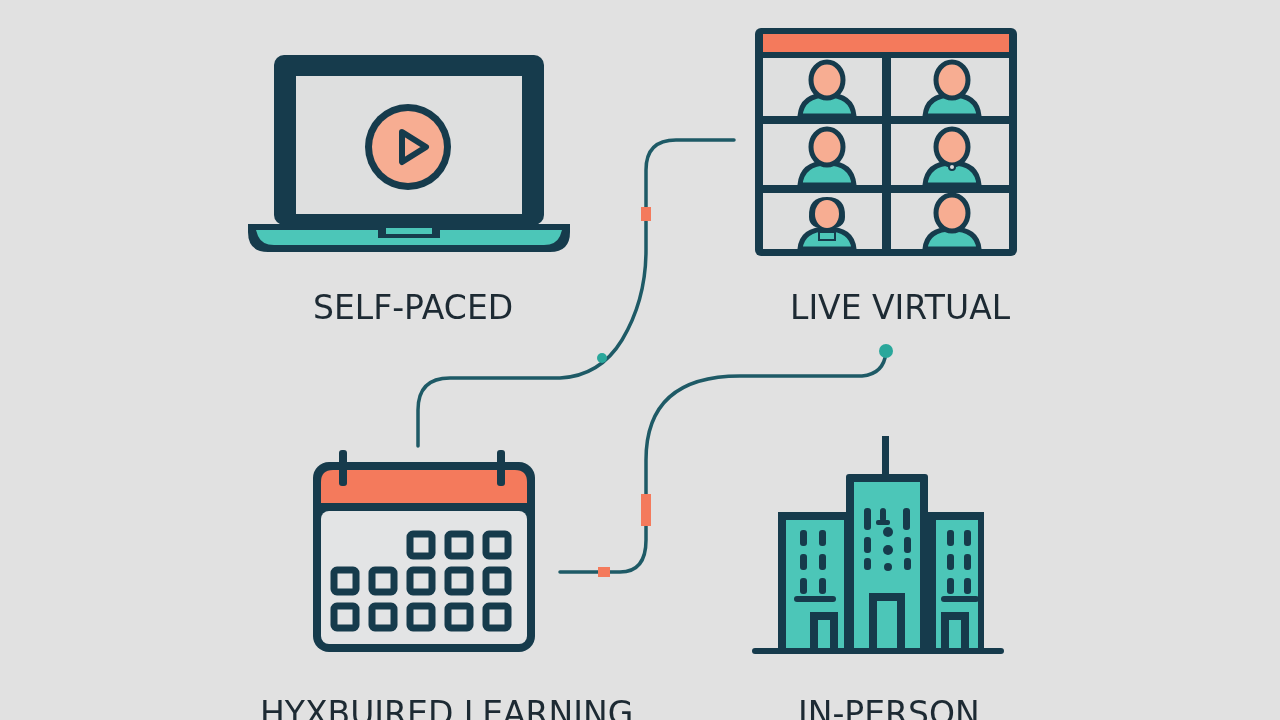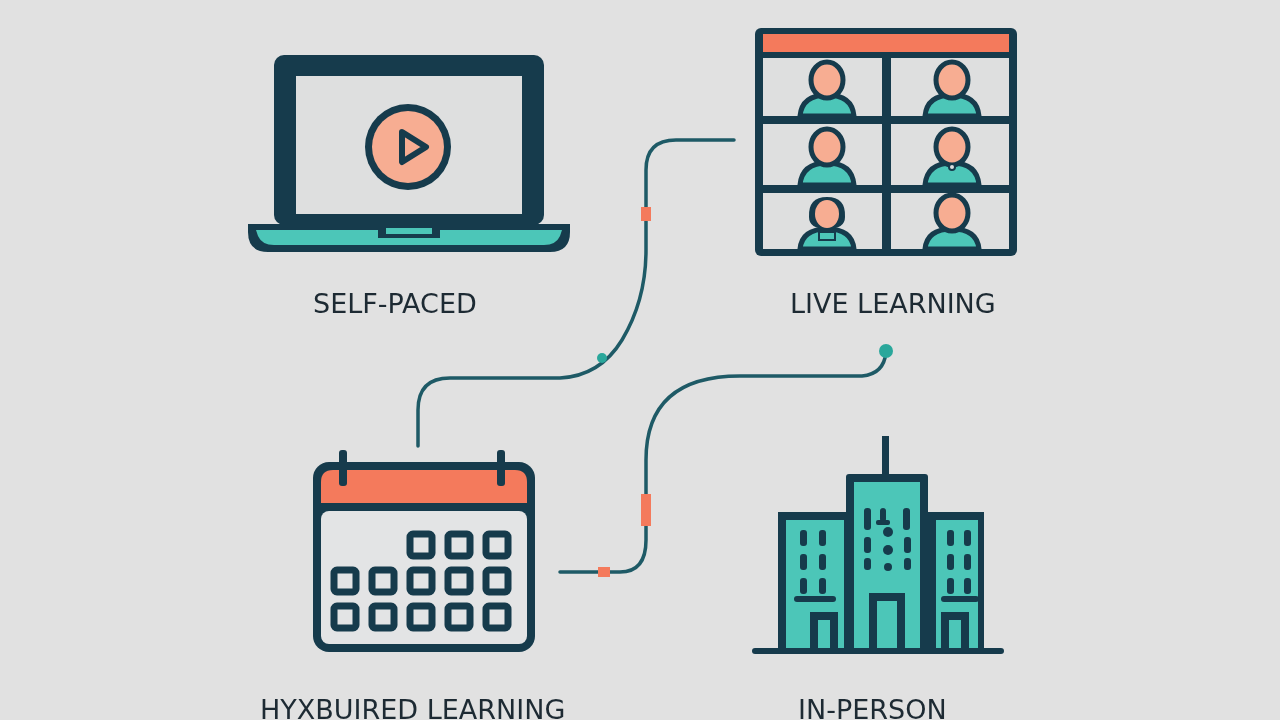--- a/index.html
+++ b/index.html
@@ -1,18 +1,18 @@
 <!DOCTYPE html>
 <html><head>
 <meta charset="utf-8">
 <style>
   html, body { margin:0; padding:0; }
   body { width:1280px; height:720px; background:#e1e1e1; position:relative; overflow:hidden; font-family:"Liberation Sans", sans-serif; }
   .canvas { position:absolute; left:0; top:0; width:1280px; height:720px; }
-  .label { position:absolute; font-family:"DejaVu Sans", sans-serif; font-size:27px; color:#1d2a33; letter-spacing:0px; white-space:nowrap; }
+  .label { position:absolute; font-family:"DejaVu Sans", sans-serif; font-size:33px; color:#1d2a33; letter-spacing:0px; white-space:nowrap; }
   .icon { position:absolute; }
 </style>
 </head>
 <body>
 
 <svg class="canvas" viewBox="0 0 1280 720" width="1280" height="720">
 
   <path d="M418,446 L418,410 Q418,378 450,378 L560,378 Q600,376 622,340 Q646,300 646,250 L646,170 Q646,140 676,140 L734,140" fill="none" stroke="#1e5a66" stroke-width="3.5" stroke-linecap="round"></path>
   <rect x="641" y="207" width="10" height="14" fill="#f47a5c"></rect>
   <circle cx="602" cy="358" r="5" fill="#2aa79b"></circle>
@@ -70,21 +70,21 @@
     <path d="M48,224 Q50,204 75,204 Q100,204 102,224 Z" fill="#4cc6b8" stroke="#163b4c" stroke-width="5"></path>
     <path d="M57,192 Q56,172 75,172 Q94,172 93,192 Q93,204 75,204 Q57,204 57,192 Z" fill="#163b4c"></path>
     <ellipse cx="75" cy="189" rx="12" ry="14" fill="#f7ad92"></ellipse>
     <rect x="67" y="207" width="16" height="8" fill="#4cc6b8" stroke="#163b4c" stroke-width="2"></rect>
   </g>
   <g>
     <path d="M173,224 Q175,204 200,204 Q225,204 227,224 Z" fill="#4cc6b8" stroke="#163b4c" stroke-width="5"></path>
     <ellipse cx="200" cy="188" rx="16" ry="18" fill="#f7ad92" stroke="#163b4c" stroke-width="5"></ellipse>
   </g>
 </svg>
-<div class="label" style="left:790px;top:288px">LIVE LEARNING</div>
+<div class="label" style="left:790px;top:288px">LIVE VIRTUAL</div>
 
 <svg class="icon" style="left:310px;top:446px" width="228" height="210" viewBox="0 0 228 210">
   <rect x="3" y="16" width="222" height="190" rx="16" fill="#163b4c"></rect>
   <path d="M11,36 Q11,24 23,24 L205,24 Q217,24 217,36 L217,57 L11,57 Z" fill="#f47a5c"></path>
   <rect x="11" y="65" width="206" height="133" rx="8" fill="#e3e4e5"></rect>
   <rect x="29" y="4" width="8" height="36" rx="3" fill="#163b4c"></rect>
   <rect x="187" y="4" width="8" height="36" rx="3" fill="#163b4c"></rect>
   <g fill="#e3e4e5" stroke="#163b4c" stroke-width="7">
     <rect x="100" y="88" width="22" height="22" rx="3"></rect>
     <rect x="138" y="88" width="22" height="22" rx="3"></rect>

